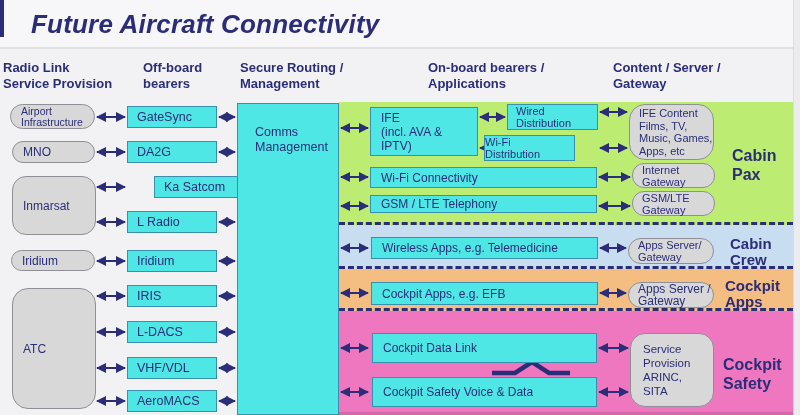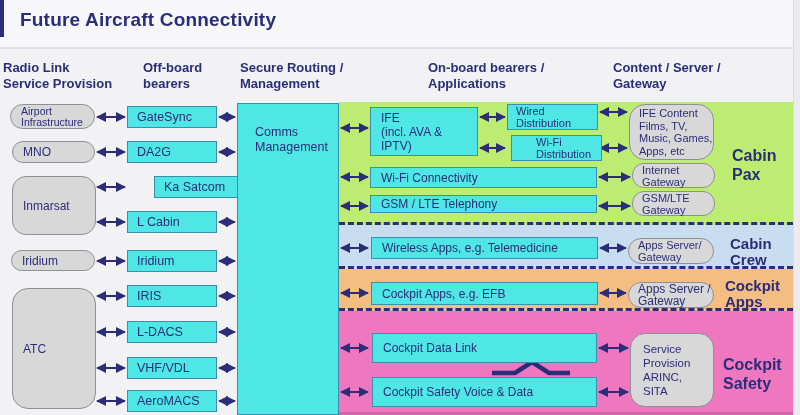--- a/index.html
+++ b/index.html
@@ -1,20 +1,20 @@
 <!DOCTYPE html>
 <html style="--navy: #2b2d78; --cyan: #4ee7e6; --cyan-border: #3a8fae; --gray-fill: #d8d8d8; --gray-border: #8f8f98; --band-green: #bdec72; --band-blue: #c9ddf1; --band-orange: #f4be83; --band-pink: #ee77c0; --bg: #f2f2f5; --header-bg: #f7f7fa;"><head>
 <meta charset="utf-8">
 <style>
   html,body{margin:0;padding:0;}
   body{font-family:"Liberation Sans", sans-serif; background:#e9e9ec;}
   #canvas{position:relative;width:800px;height:415px;background:var(--bg);overflow:hidden;}
   #header-strip{position:absolute;left:0;top:0;width:800px;height:47px;background:var(--header-bg);border-bottom:2px solid #e2e2e6;}
   #accent-bar{position:absolute;left:0;top:0;width:4px;height:37px;background:var(--navy);}
-  #title{position:absolute;left:20px;top:9px;font-size:19px;font-weight:bold;color:var(--navy);letter-spacing:.2px;}
+  #title{position:absolute;left:31px;top:9px;font-size:26px;font-weight:bold;color:var(--navy);letter-spacing:.2px;font-style:italic;}
   .hdr{position:absolute;font-size:13px;font-weight:bold;color:var(--navy);line-height:16px;white-space:pre-line;}
   .band{position:absolute;left:339px;width:454px;}
   .band-green{background:var(--band-green);}
   .band-blue{background:var(--band-blue);}
   .band-orange{background:var(--band-orange);}
   .band-pink{background:var(--band-pink);}
   .dash{position:absolute;left:339px;width:454px;height:0;border-top:3px dashed var(--navy);}
   .bandlabel{position:absolute;font-weight:bold;color:var(--navy);white-space:pre-line;}
   .node{position:absolute;display:flex;align-items:center;color:var(--navy);white-space:pre-line;box-sizing:border-box;}
   .cyanbox{background:var(--cyan);border:1px solid var(--cyan-border);}
@@ -116,21 +116,21 @@
   <div class="node graybox" style="left:10px;top:104px;width:85px;height:25px;border-radius:13px;font-size:10.5px;line-height:11px;padding-left:10px;">Airport
 Infrastructure</div>
   <div class="node graybox" style="left:12px;top:141px;width:83px;height:22px;border-radius:11px;font-size:12px;padding-left:10px;">MNO</div>
   <div class="node graybox" style="left:12px;top:176px;width:84px;height:59px;border-radius:14px;font-size:12px;padding-left:10px;">Inmarsat</div>
   <div class="node graybox" style="left:11px;top:250px;width:84px;height:21px;border-radius:10.5px;font-size:12px;padding-left:10px;">Iridium</div>
   <div class="node graybox" style="left:12px;top:288px;width:84px;height:121px;border-radius:16px;font-size:12px;padding-left:10px;">ATC</div>
 
   <div class="node cyanbox" style="left:127px;top:106px;width:90px;height:22px;font-size:12.5px;padding-left:9px;">GateSync</div>
   <div class="node cyanbox" style="left:127px;top:141px;width:90px;height:22px;font-size:12.5px;padding-left:9px;">DA2G</div>
   <div class="node cyanbox" style="left:127px;top:176px;width:90px;height:22px;font-size:12.5px;padding-left:9px;margin-left:27px;">Ka Satcom</div>
-  <div class="node cyanbox" style="left:127px;top:211px;width:90px;height:22px;font-size:12.5px;padding-left:9px;">L Cabin</div>
+  <div class="node cyanbox" style="left:127px;top:211px;width:90px;height:22px;font-size:12.5px;padding-left:9px;">L Radio</div>
   <div class="node cyanbox" style="left:127px;top:250px;width:90px;height:22px;font-size:12.5px;padding-left:9px;">Iridium</div>
   <div class="node cyanbox" style="left:127px;top:285px;width:90px;height:22px;font-size:12.5px;padding-left:9px;">IRIS</div>
   <div class="node cyanbox" style="left:127px;top:321px;width:90px;height:22px;font-size:12.5px;padding-left:9px;">L-DACS</div>
   <div class="node cyanbox" style="left:127px;top:357px;width:90px;height:22px;font-size:12.5px;padding-left:9px;">VHF/VDL</div>
   <div class="node cyanbox" style="left:127px;top:390px;width:90px;height:22px;font-size:12.5px;padding-left:9px;">AeroMACS</div>
 
   <div id="comms-box">
     <span id="comms-label">Comms
 Management</span>
     <svg id="crossover" width="84" height="34" viewBox="0 0 84 34">
@@ -139,21 +139,21 @@
         <path d="M3,28 H26 L60,6 H81"></path>
       </g>
     </svg>
   </div>
 
   <div class="node cyanbox" style="left:370px;top:107px;width:108px;height:49px;font-size:12px;line-height:14px;padding-left:10px;">IFE
 (incl. AVA &amp;
 IPTV)</div>
   <div class="node cyanbox" style="left:507px;top:104px;width:91px;height:26px;font-size:11px;line-height:12px;padding-left:8px;">Wired
 Distribution</div>
-  <div class="node cyanbox" style="left:511px;top:135px;width:91px;height:26px;font-size:11px;line-height:12px;padding-left:24px;">Wi-Fi
+  <div class="node cyanbox" style="left:484px;top:135px;width:91px;height:26px;font-size:11px;line-height:12px;padding-left:0;">Wi-Fi
 Distribution</div>
   <div class="node cyanbox" style="left:370px;top:167px;width:227px;height:21px;font-size:12px;padding-left:10px;">Wi-Fi Connectivity</div>
   <div class="node cyanbox" style="left:370px;top:195px;width:227px;height:18px;font-size:12px;padding-left:10px;">GSM / LTE Telephony</div>
   <div class="node cyanbox" style="left:371px;top:237px;width:227px;height:22px;font-size:12px;padding-left:10px;">Wireless Apps, e.g. Telemedicine</div>
   <div class="node cyanbox" style="left:371px;top:282px;width:227px;height:23px;font-size:12px;padding-left:10px;">Cockpit Apps, e.g. EFB</div>
   <div class="node cyanbox" style="left:372px;top:333px;width:225px;height:30px;font-size:12px;padding-left:10px;">Cockpit Data Link</div>
   <div class="node cyanbox" style="left:372px;top:377px;width:225px;height:30px;font-size:12px;padding-left:10px;">Cockpit Safety Voice &amp; Data</div>
 
   <div class="node graybox" style="left:629px;top:104px;width:85px;height:56px;border-radius:16px;font-size:11px;line-height:12.5px;padding-left:9px;">IFE Content
 Films, TV,

